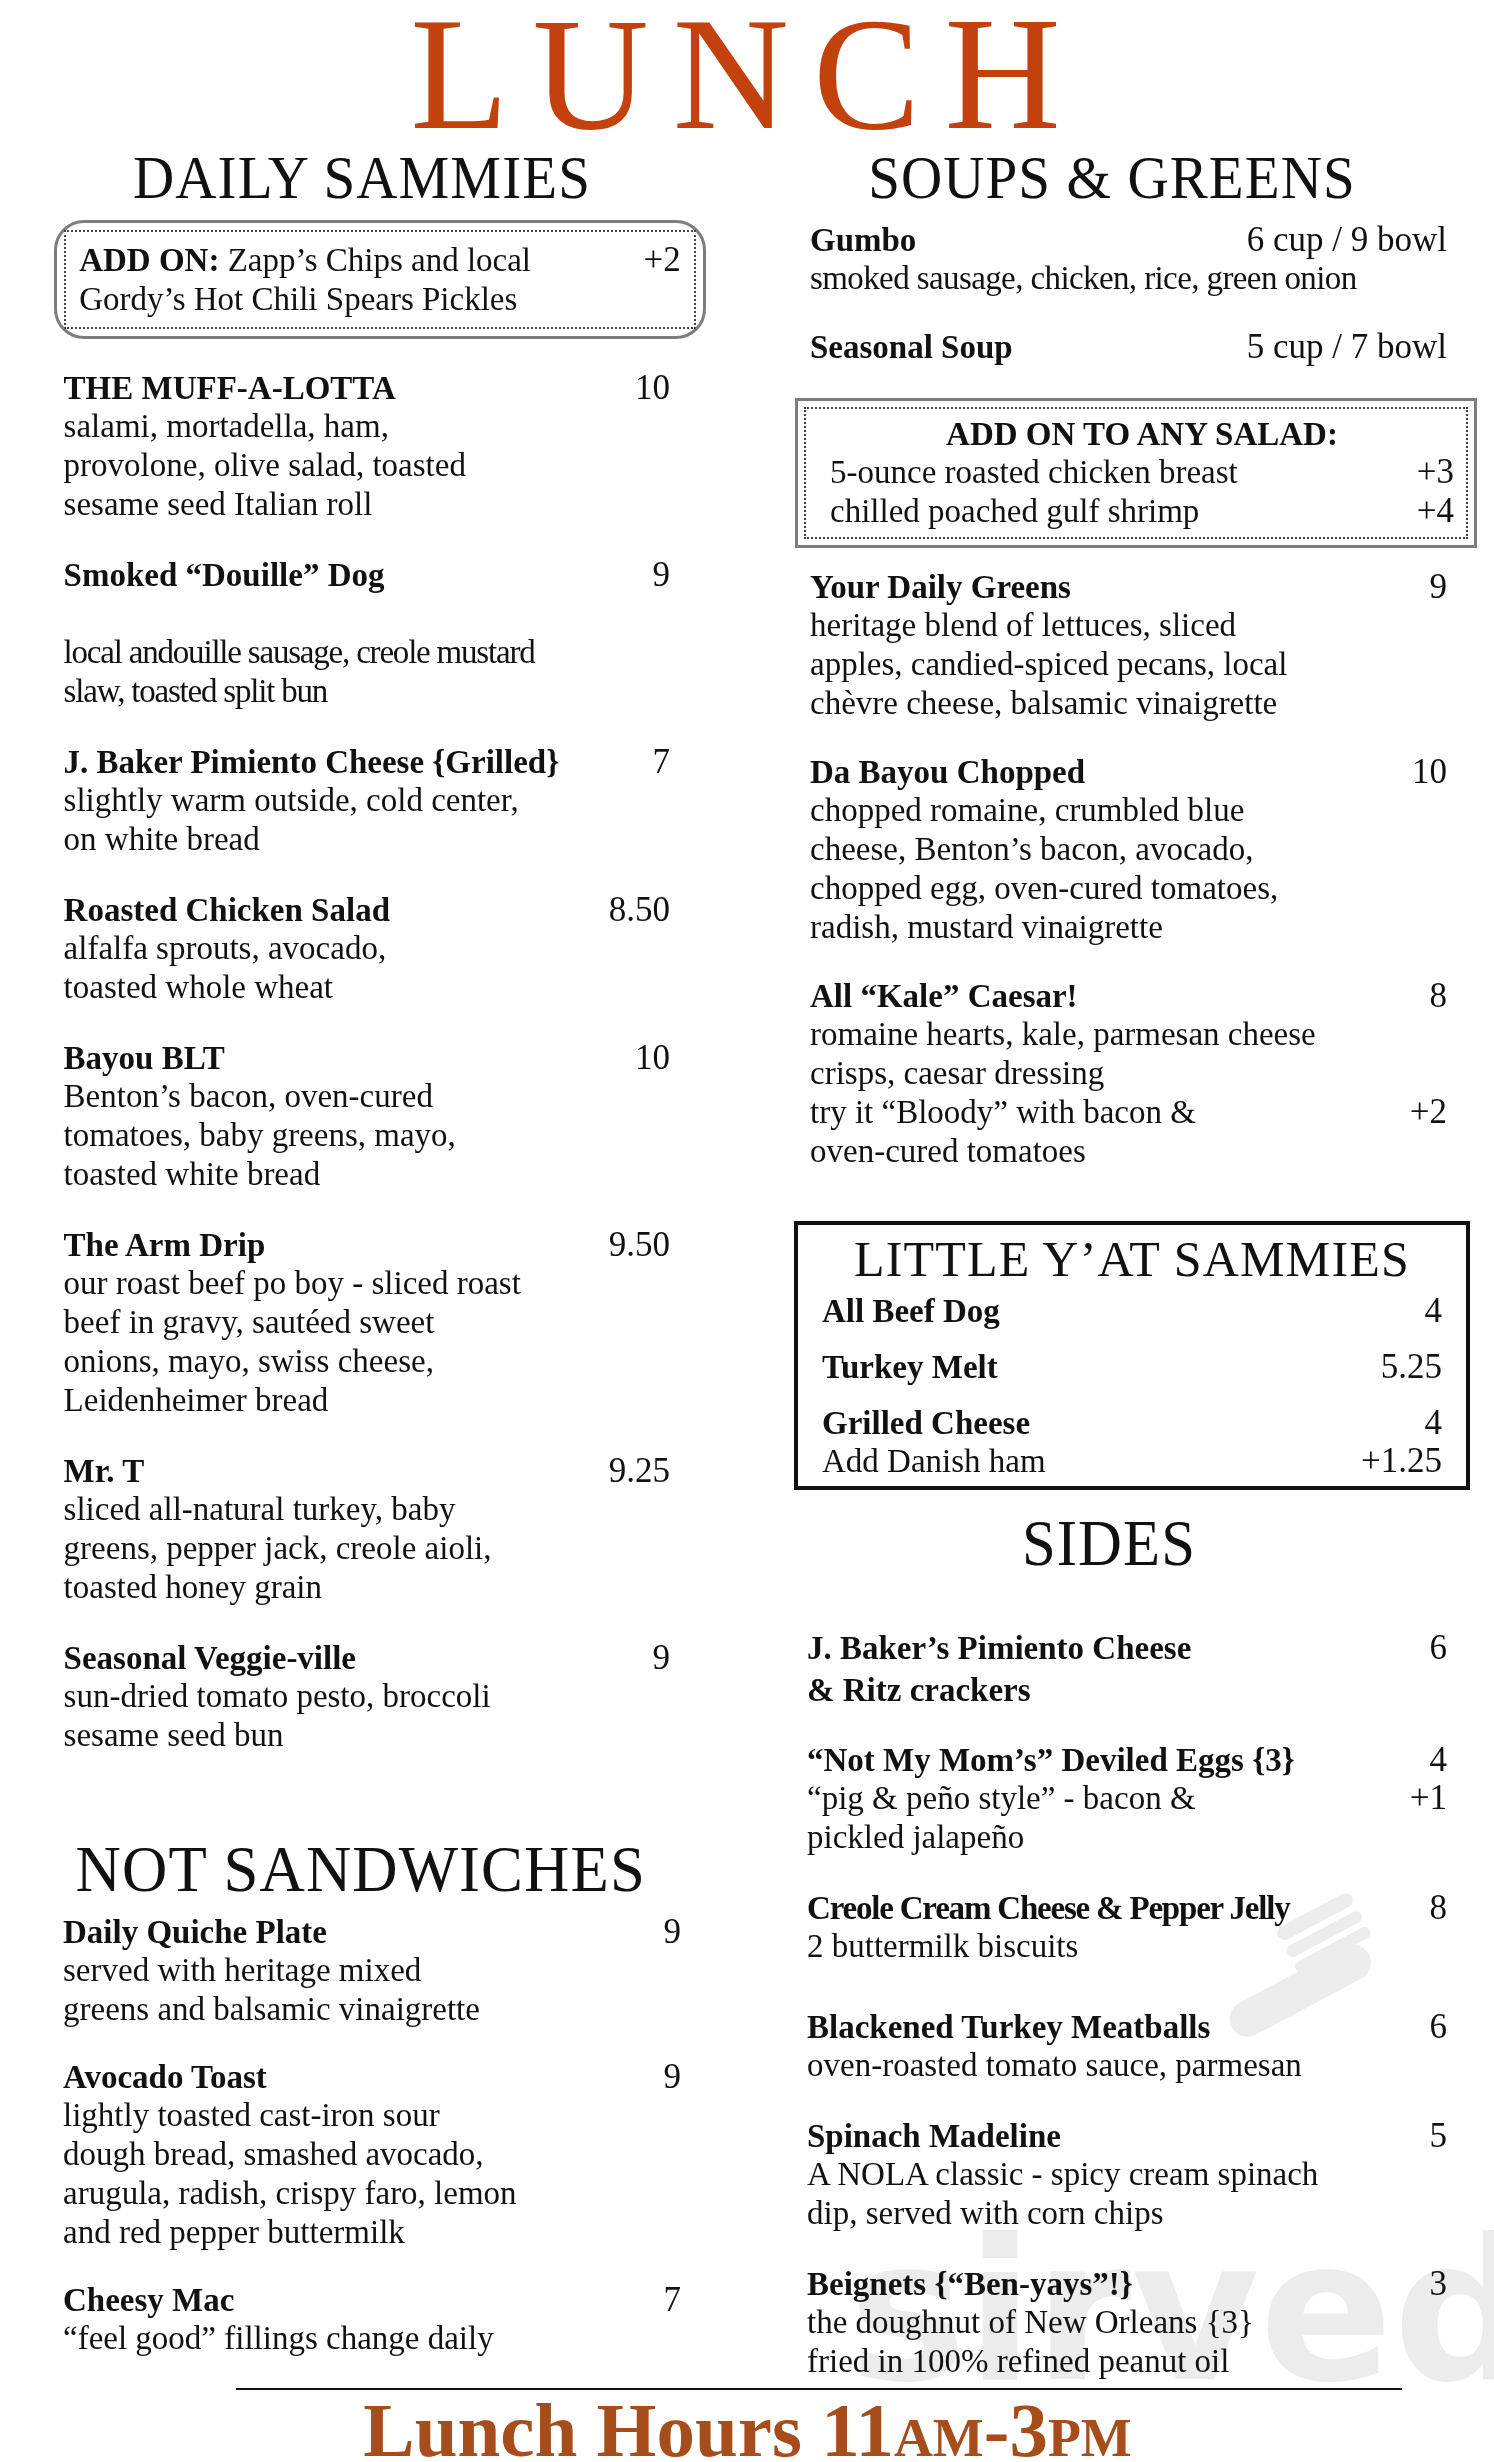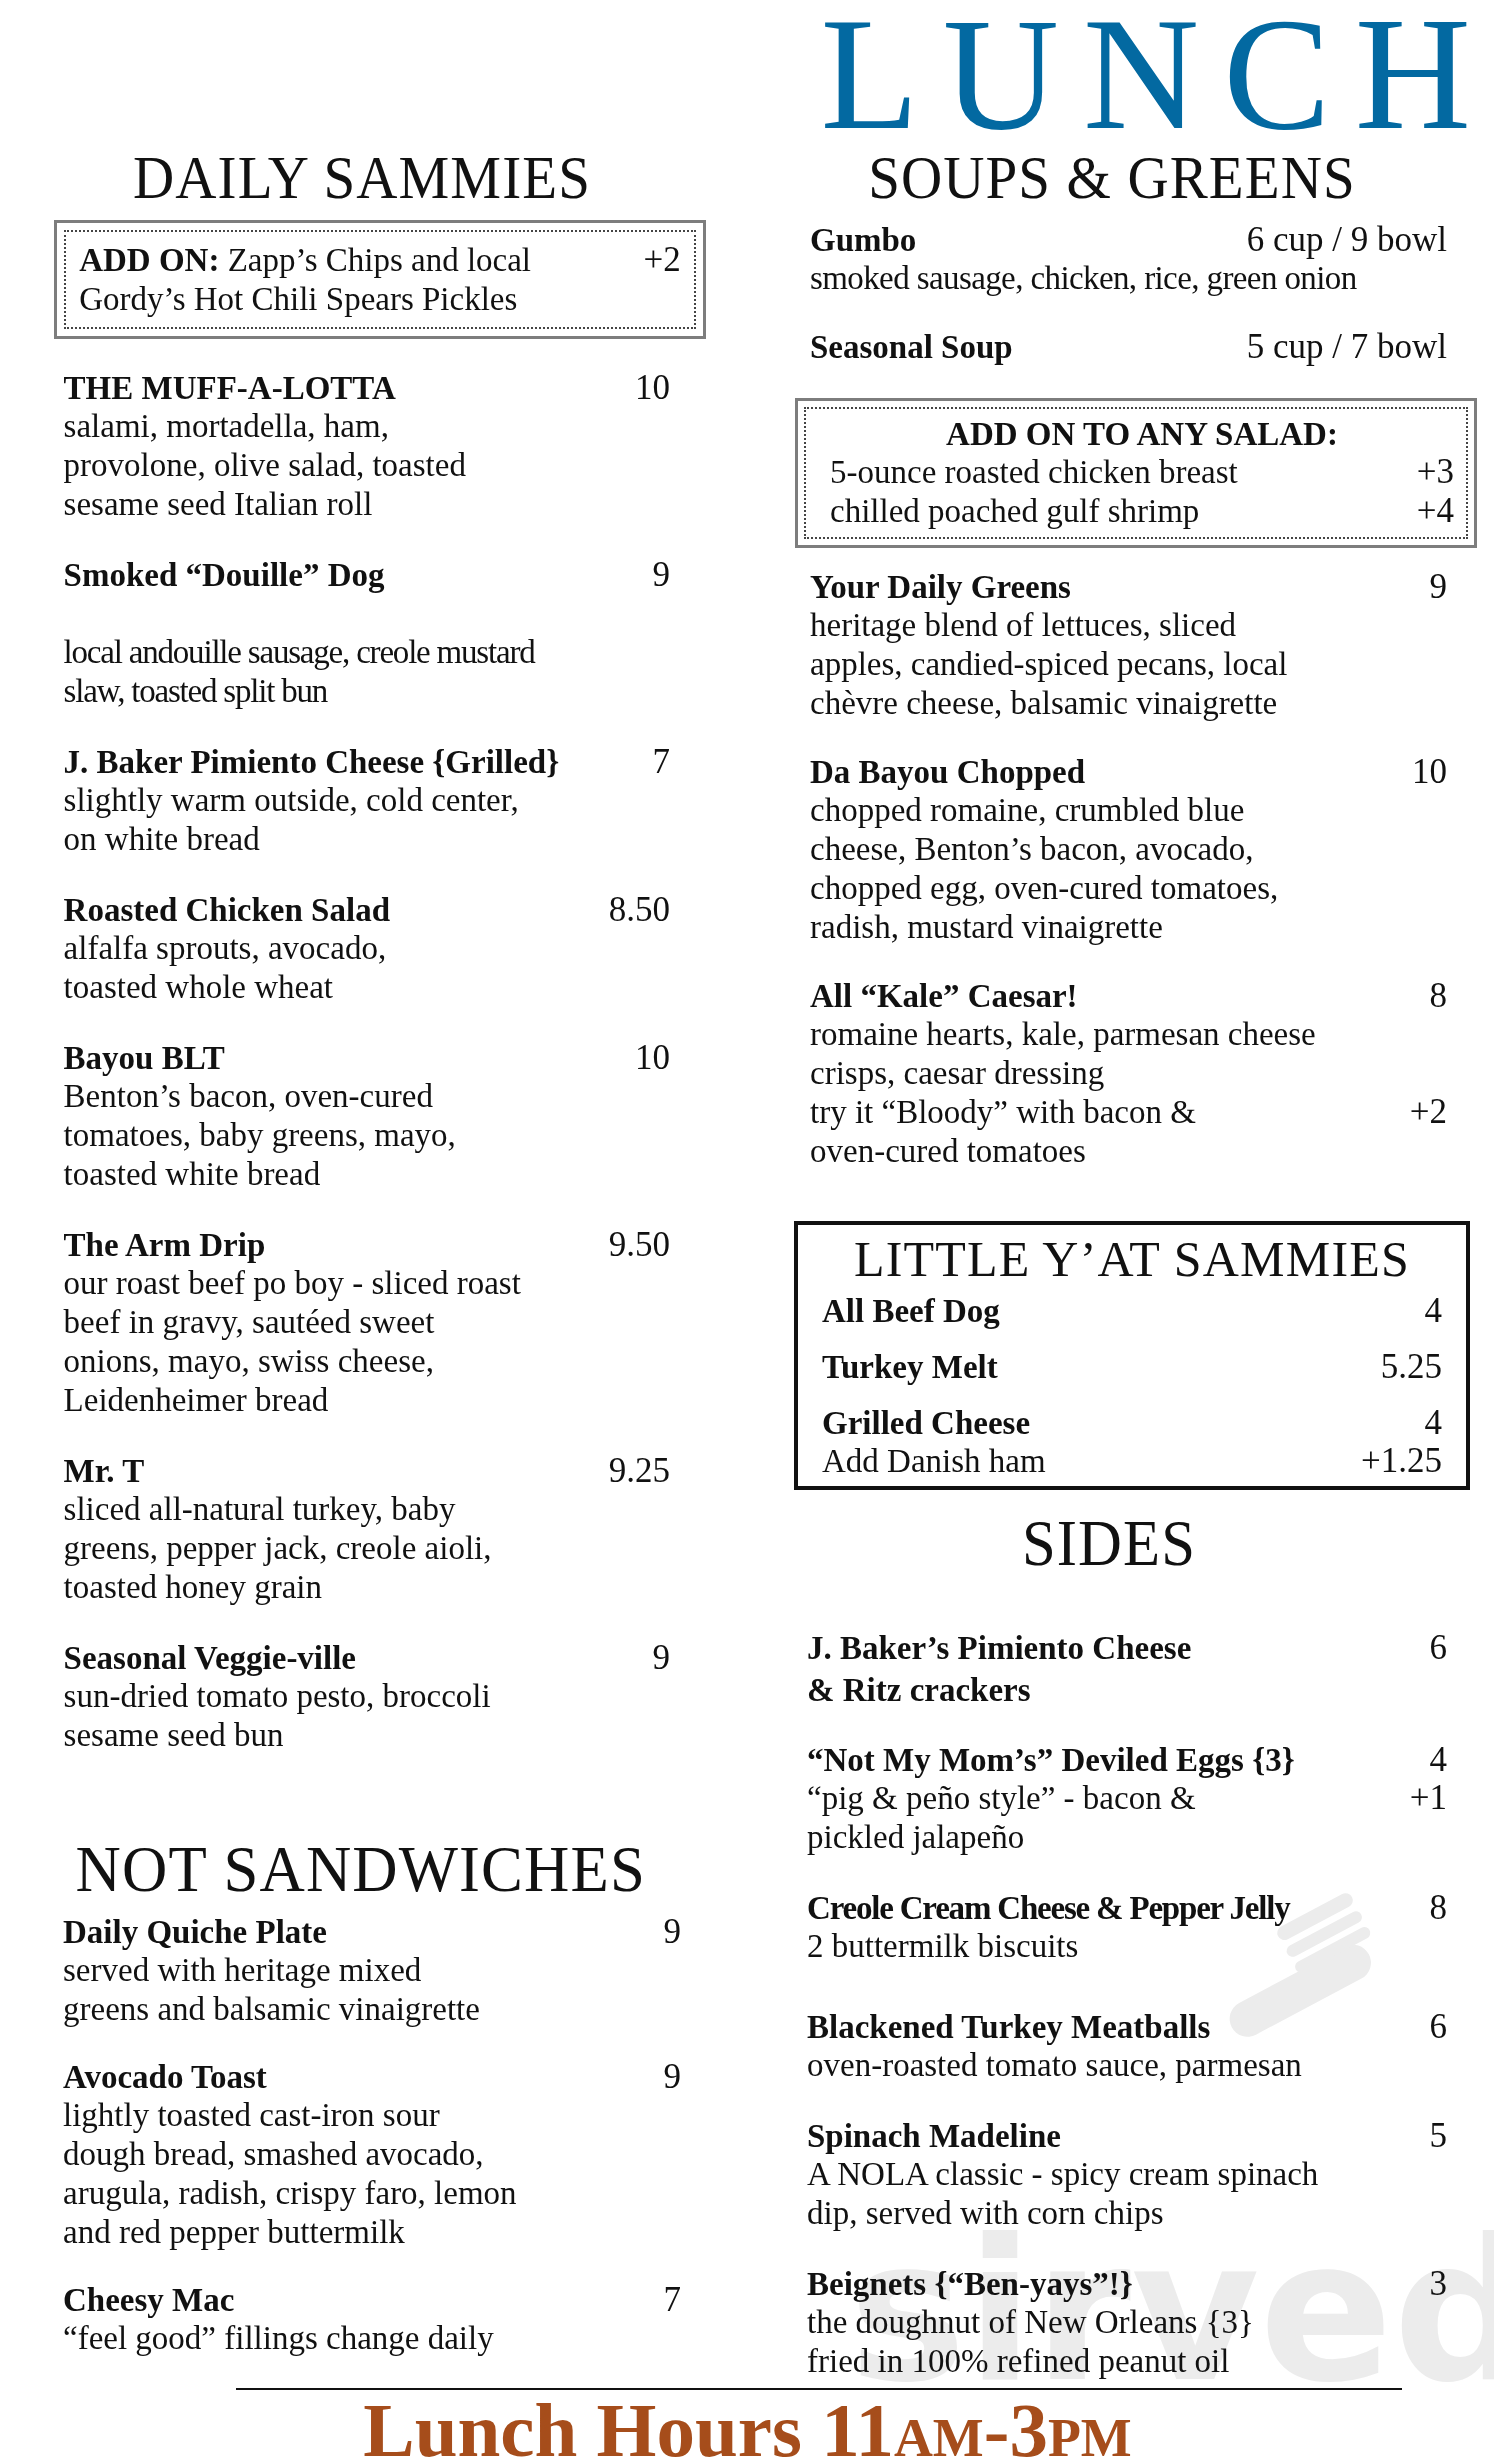--- a/index.html
+++ b/index.html
@@ -1,20 +1,20 @@
 <!DOCTYPE html>
 <html style="font-size:9.6px"><head>
 <meta charset="utf-8">
 <style>
   html, body { margin:0; padding:0; background:#ffffff; }
   body { width:1495px; height:2462px; position:relative; overflow:hidden;
          font-family:"DejaVu Serif","Liberation Serif",serif; color:#111; }
   .abs { position:absolute; }
-  .title { left:0; width:1495px; top:4.8px; text-align:right; font-family:"Liberation Serif",serif;
-           font-size:161px; line-height:138px; letter-spacing:24px; color:#0369a1; transform:scaleY(1.0); }
+  .title { left:0; width:1495px; top:4.8px; text-align:center; font-family:"Liberation Serif",serif;
+           font-size:161px; line-height:138px; letter-spacing:24px; color:#c2410c; transform:scaleY(1.0); }
   .sec { font-family:"Liberation Serif",serif; font-size:62px; line-height:66px; text-align:center;
          letter-spacing:1.2px; transform:scaleX(0.92); transform-origin:center; }
   .col { position:absolute; }
   .item { position:relative; margin-bottom:32px; }
   .row { display:flex; justify-content:space-between; align-items:baseline; }
   .name { font-weight:bold; font-size:33px; line-height:38px; font-family:"Liberation Serif",serif; }
   .price { font-size:35px; line-height:38px; font-family:"Liberation Serif",serif; }
   .desc { font-size:33px; line-height:39px; font-family:"Liberation Serif",serif; }
   .box-gray { border:3.6px solid #7d7d7d; padding:7.2px; box-sizing:border-box; }
   .box-dots { border:2.4px dotted #444; padding:8.4px 13px; box-sizing:border-box; }
@@ -39,21 +39,21 @@
     <rect x="200" y="155" width="140" height="20" rx="10"></rect>
   </g>
 </svg>
 
 <div class="abs title layer">LUNCH</div>
 
 <div class="abs sec layer" style="left:60px; width:604px; top:144px;">DAILY SAMMIES</div>
 <div class="abs sec layer" style="left:801px; width:622px; top:144px;">SOUPS &amp; GREENS</div>
 
 <div class="col layer" style="left:54px; top:220px; width:652px;">
-  <div class="box-gray" style="width:652px; margin-bottom:30px;">
+  <div class="box-gray" style="width:652px; margin-bottom:30px;border-radius:30px;">
     <div class="box-dots">
       <div class="row">
         <div class="desc"><span class="bold">ADD ON:</span> <span>Zapp’s Chips and local</span></div>
         <div class="price">+2</div>
       </div>
       <div class="desc">Gordy’s Hot Chili Spears Pickles</div>
     </div>
   </div>
 
   <div style="padding:0 36px 0 9.6px;">

